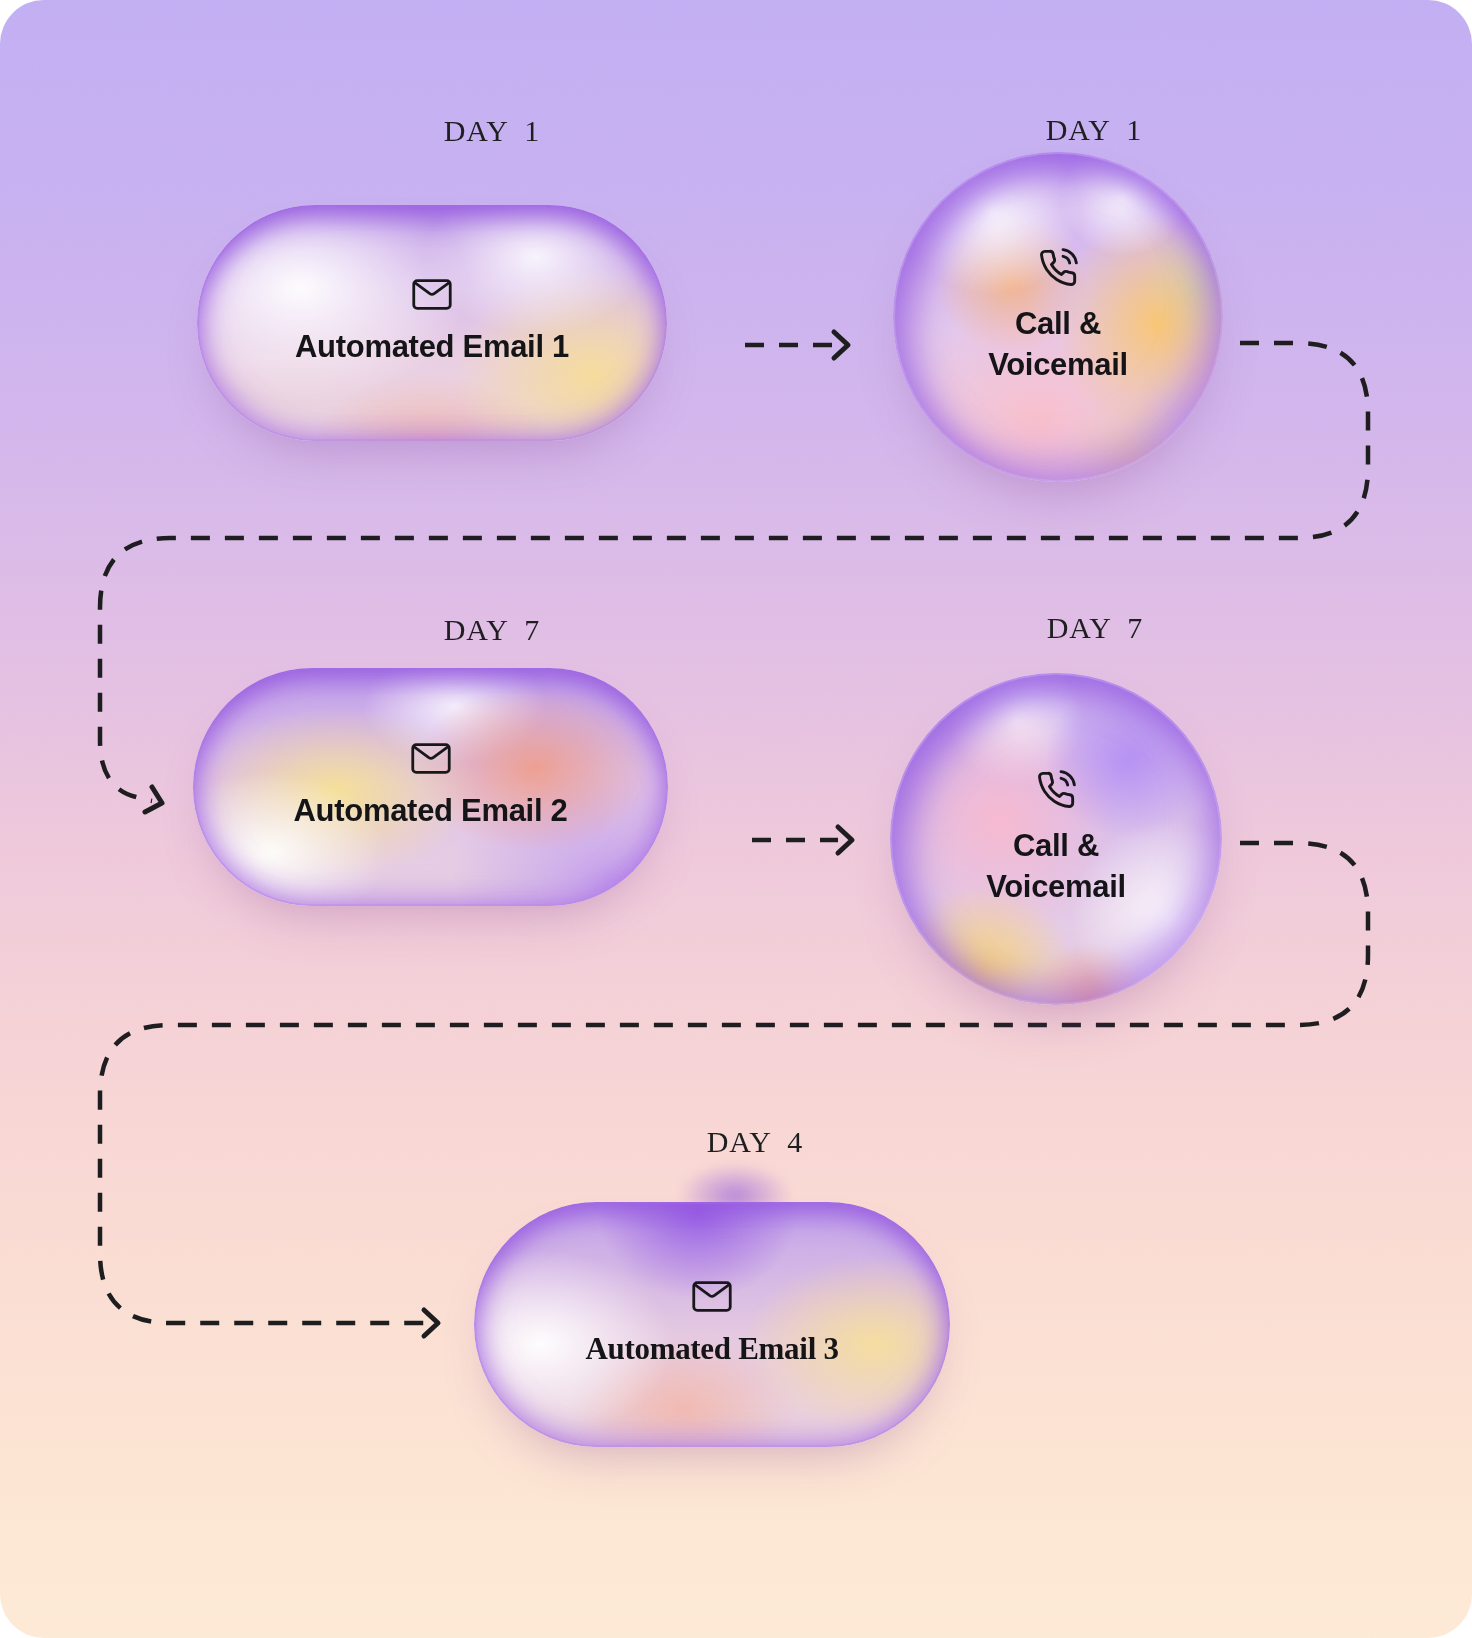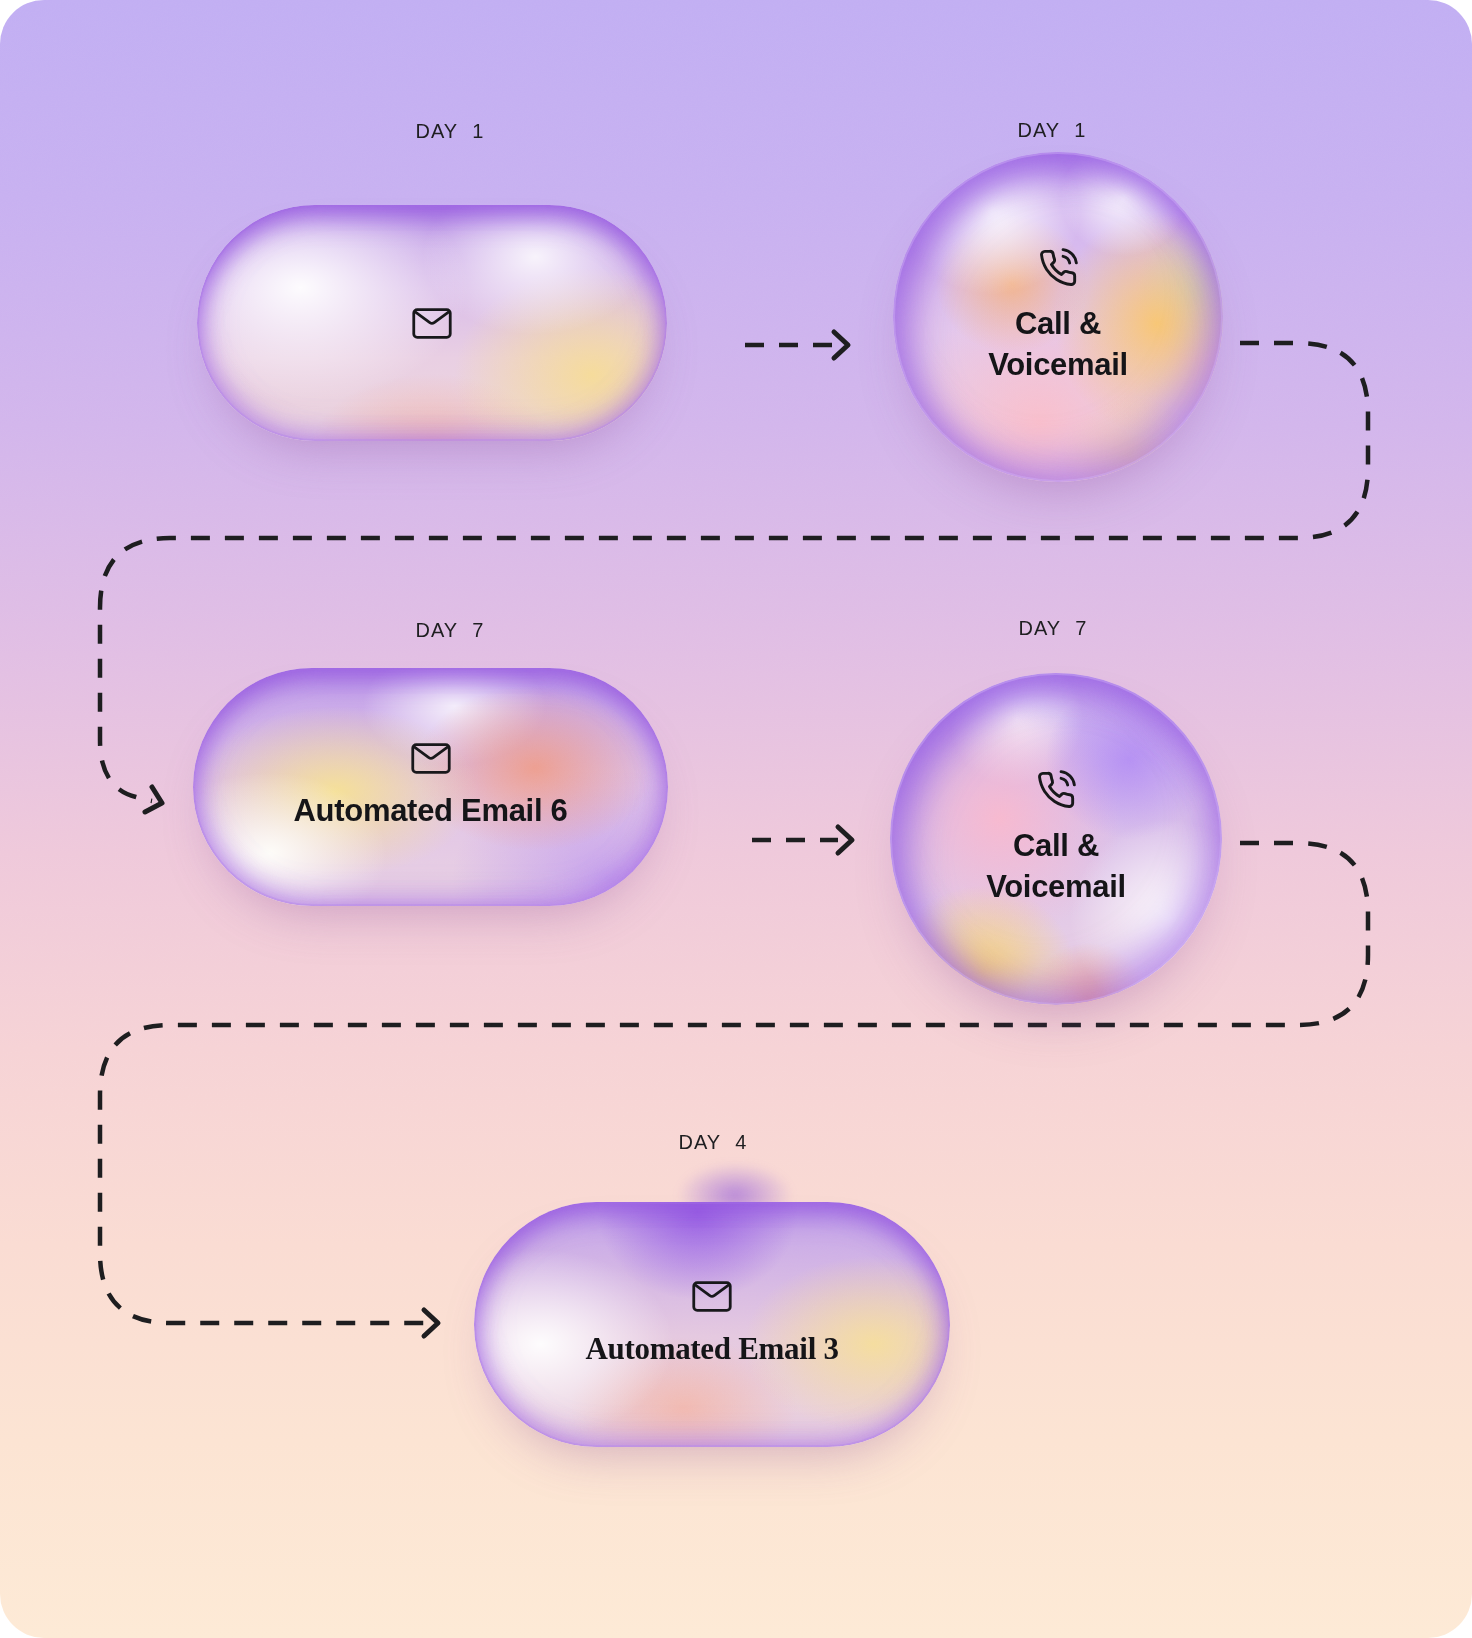--- a/index.html
+++ b/index.html
@@ -43,26 +43,27 @@
     stroke: #1d1d1f;
     stroke-width: 5;
     fill: none;
     stroke-linecap: round;
     stroke-linejoin: round;
   }
   
   .day-label {
     position: absolute;
     transform: translate(-50%, -50%);
-    font-family: Liberation Sans, sans-serif;
-    font-size: 20px;
+    font-family: Liberation Serif, serif;
+    font-size: 30px;
     letter-spacing: 1px;
     word-spacing: 8px;
     color: #1e1e20;
     white-space: nowrap;
+    margin-left: 42px;
   }
   
   .node {
     position: absolute;
     display: flex;
     flex-direction: column;
     align-items: center;
     justify-content: center;
     gap: 16px;
   }
@@ -196,37 +197,38 @@
   <div class="day-label" style="left:1052px; top:130px;">DAY 1</div>
   <div class="day-label" style="left:450px; top:630px;">DAY 7</div>
   <div class="day-label" style="left:1053px; top:628px;">DAY 7</div>
   <div class="day-label" style="left:713px; top:1142px;">DAY 4</div>
 
   <div class="node pill" id="node-email1">
     <svg class="icon" width="42" height="33" viewBox="0 0 24 19" stroke-width="1.6">
       <rect x="1.5" y="1.5" width="21" height="16" rx="2"></rect>
       <path d="M2.5 3 L10.75 9 a2.1 2.1 0 0 0 2.5 0 L21.5 3"></path>
     </svg>
+    <div class="node-label">Automated Email 1</div>
   </div>
 
   <div class="node circle" id="node-call1">
     <svg class="icon" width="40" height="40" viewBox="0 0 24 24" stroke-width="1.75">
       <path d="M15.05 5A5 5 0 0 1 19 8.95"></path>
       <path d="M15.05 1A9 9 0 0 1 23 8.94"></path>
       <path d="M22 16.92v3a2 2 0 0 1-2.18 2 19.79 19.79 0 0 1-8.63-3.07 19.5 19.5 0 0 1-6-6 19.79 19.79 0 0 1-3.07-8.67A2 2 0 0 1 4.11 2h3a2 2 0 0 1 2 1.72 12.84 12.84 0 0 0 .7 2.81 2 2 0 0 1-.45 2.11L8.09 9.91a16 16 0 0 0 6 6l1.27-1.27a2 2 0 0 1 2.11-.45 12.84 12.84 0 0 0 2.81.7A2 2 0 0 1 22 16.92z"></path>
     </svg>
     <div class="node-label">Call &amp; Voicemail</div>
   </div>
 
   <div class="node pill" id="node-email2">
     <svg class="icon" width="42" height="33" viewBox="0 0 24 19" stroke-width="1.6">
       <rect x="1.5" y="1.5" width="21" height="16" rx="2"></rect>
       <path d="M2.5 3 L10.75 9 a2.1 2.1 0 0 0 2.5 0 L21.5 3"></path>
     </svg>
-    <div class="node-label">Automated Email 6</div>
+    <div class="node-label">Automated Email 2</div>
   </div>
 
   <div class="node circle" id="node-call2">
     <svg class="icon" width="40" height="40" viewBox="0 0 24 24" stroke-width="1.75">
       <path d="M15.05 5A5 5 0 0 1 19 8.95"></path>
       <path d="M15.05 1A9 9 0 0 1 23 8.94"></path>
       <path d="M22 16.92v3a2 2 0 0 1-2.18 2 19.79 19.79 0 0 1-8.63-3.07 19.5 19.5 0 0 1-6-6 19.79 19.79 0 0 1-3.07-8.67A2 2 0 0 1 4.11 2h3a2 2 0 0 1 2 1.72 12.84 12.84 0 0 0 .7 2.81 2 2 0 0 1-.45 2.11L8.09 9.91a16 16 0 0 0 6 6l1.27-1.27a2 2 0 0 1 2.11-.45 12.84 12.84 0 0 0 2.81.7A2 2 0 0 1 22 16.92z"></path>
     </svg>
     <div class="node-label">Call &amp; Voicemail</div>
   </div>

